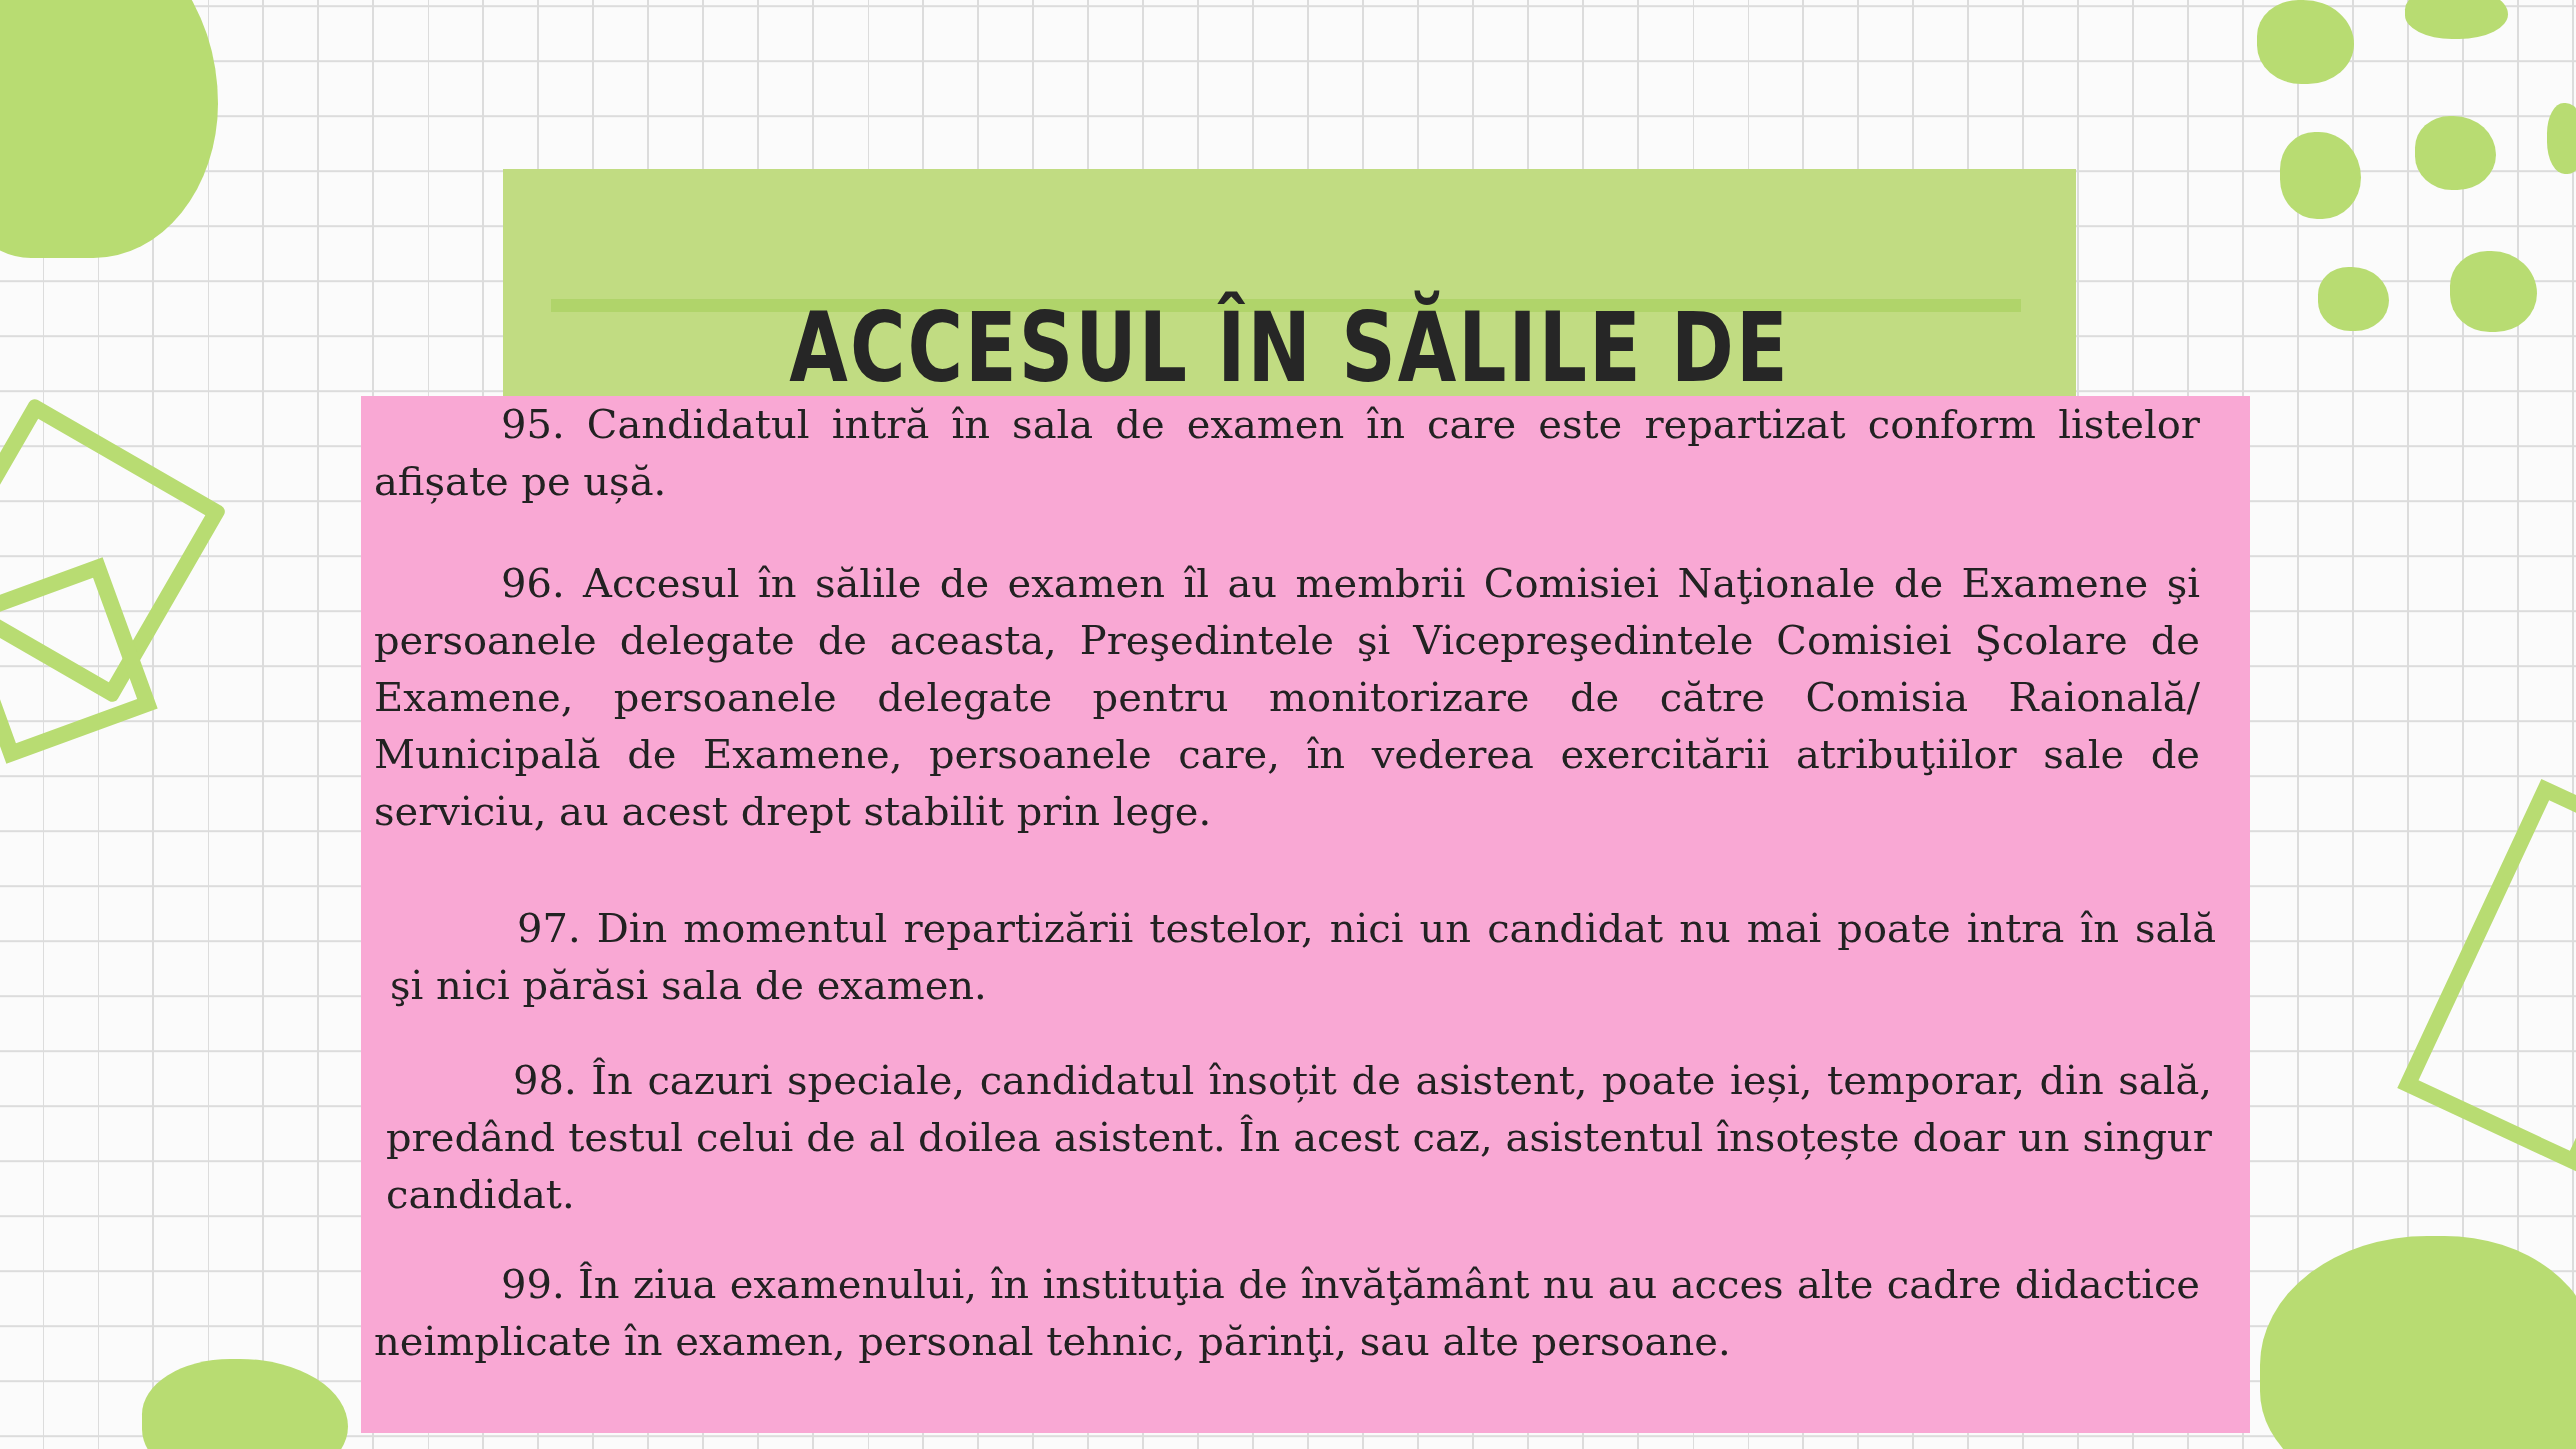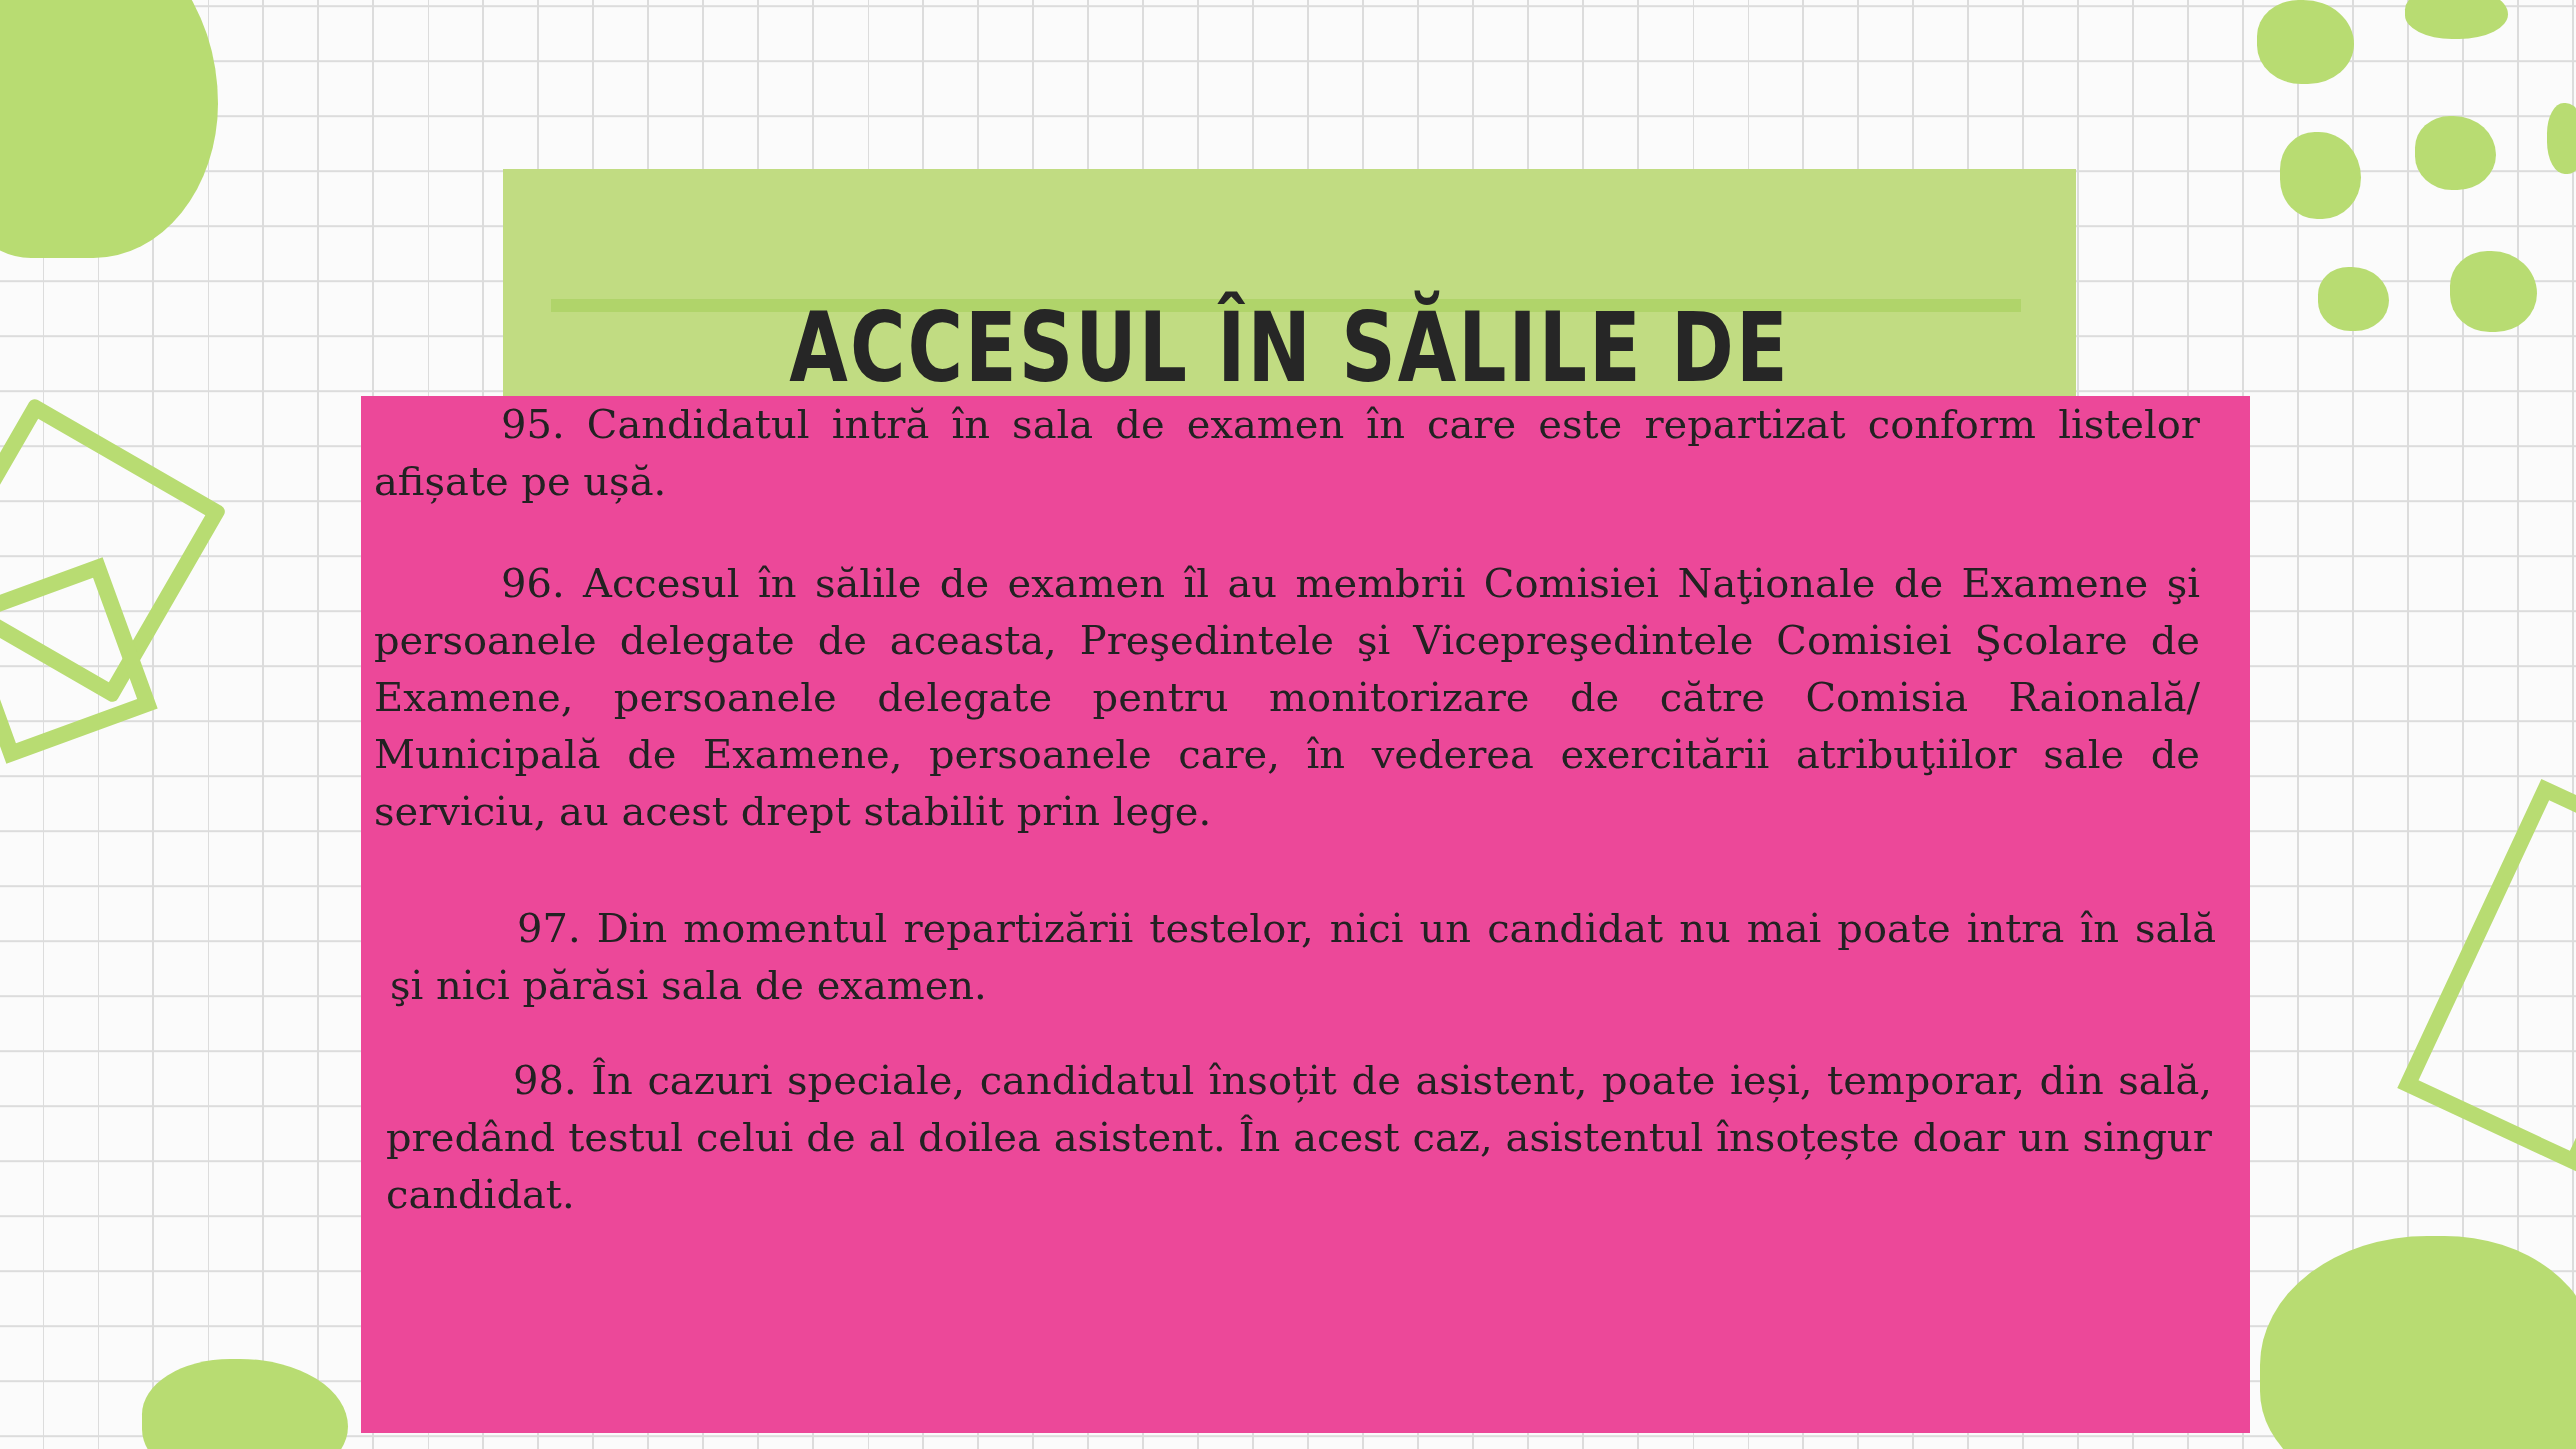--- a/index.html
+++ b/index.html
@@ -9,21 +9,21 @@
       linear-gradient(to bottom, #dcdcdc 1.9px, transparent 1.9px);
     background-size:55px 55px;background-position:-13px 5.2px;
     font-family:"DejaVu Serif", serif;}
   .blob{position:absolute;background:#b8dc72;border-radius:45% 55% 50% 48%;}
   .scribble{position:absolute;border:16.7px solid #b8dc72;}
   .title-box{position:absolute;left:503px;top:169px;width:1573px;height:227px;background:#c1dc82;}
   .title-underline{position:absolute;left:551px;top:299px;width:1470px;height:13px;background:#b0d46a;}
   .title{position:absolute;left:503px;top:293px;width:1573px;text-align:center;
     font-family:"DejaVu Sans", sans-serif;font-weight:bold;font-size:97px;letter-spacing:2.6px;
     color:#262626;transform:scaleX(0.78);transform-origin:center;line-height:109px;}
-  .content{position:absolute;left:361px;top:396px;width:1889px;height:1037px;background:#ec4899;}
+  .content{position:absolute;left:361px;top:396px;width:1889px;height:1037px;background:#f9a8d4;}
   .para{position:absolute;left:13px;width:1826px;font-size:40px;line-height:57px;color:#222;
     text-align:justify;text-indent:127px;font-family:"DejaVu Serif", serif;letter-spacing:0px;}
 </style>
 </head>
 <body>
 
 <div class="blob" style="left:-52px;top:-77px;width:270px;height:335px;border-radius:30% 70% 60% 40%;"></div>
 <div class="scribble" style="left:-39px;top:438px;width:193px;height:193px;transform:rotate(30deg);border-radius:6.4px;"></div>
 <div class="scribble" style="left:-26px;top:580px;width:129px;height:129px;transform:rotate(-20deg);"></div>
 <div class="blob" style="left:142px;top:1359px;width:206px;height:129px;"></div>
@@ -40,14 +40,15 @@
 
 <div class="title-box"></div>
 <div class="title-underline"></div>
 <div class="title">ACCESUL ÎN SĂLILE DE EXAMEN</div>
 
 <div class="content">
   <p class="para" style="top:0px;margin:0;">95. Candidatul intră în sala de examen în care este repartizat conform listelor afișate pe ușă.</p>
   <p class="para" style="top:159px;margin:0;">96. Accesul în sălile de examen îl au membrii Comisiei Naţionale de Examene şi persoanele delegate de aceasta, Preşedintele şi Vicepreşedintele Comisiei Şcolare de Examene, persoanele delegate pentru monitorizare de către Comisia Raională/ Municipală de Examene, persoanele care, în vederea exercitării atribuţiilor sale de serviciu, au acest drept stabilit prin lege.</p>
   <p class="para" style="top:488px;margin:16px;">97. Din momentul repartizării testelor, nici un candidat nu mai poate intra în sală şi nici părăsi sala de examen.</p>
   <p class="para" style="top:644px;margin:12px;">98. În cazuri speciale, candidatul însoțit de asistent, poate ieși, temporar, din sală, predând testul celui de al doilea asistent. În acest caz, asistentul însoțește doar un singur candidat.</p>
+  <p class="para" style="top:860px;margin:0;">99. În ziua examenului, în instituţia de învăţământ nu au acces alte cadre didactice neimplicate în examen, personal tehnic, părinţi, sau alte persoane.</p>
 </div>
 
 
 </body></html>

